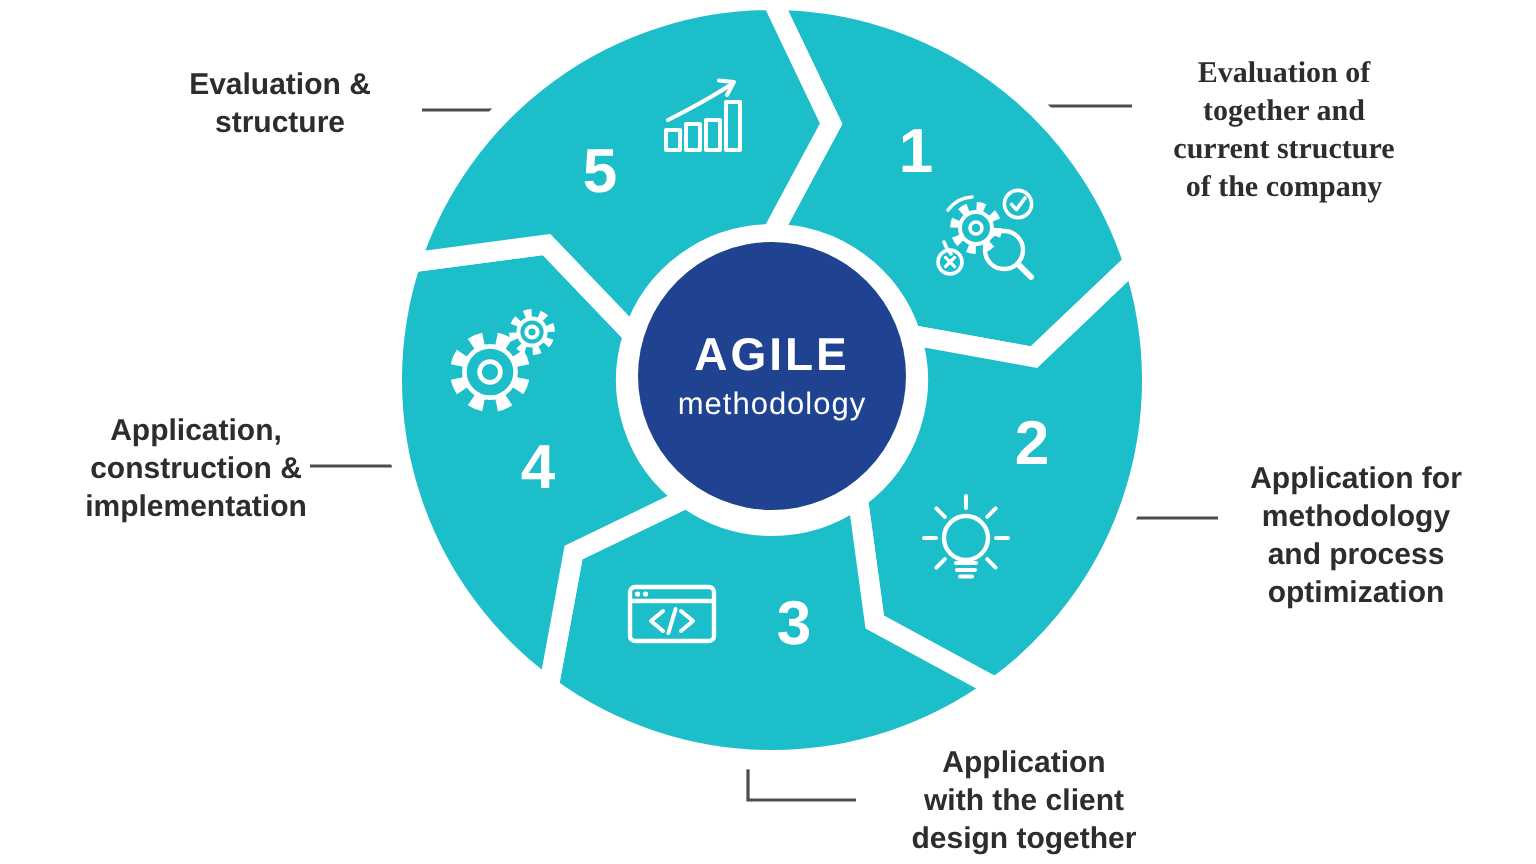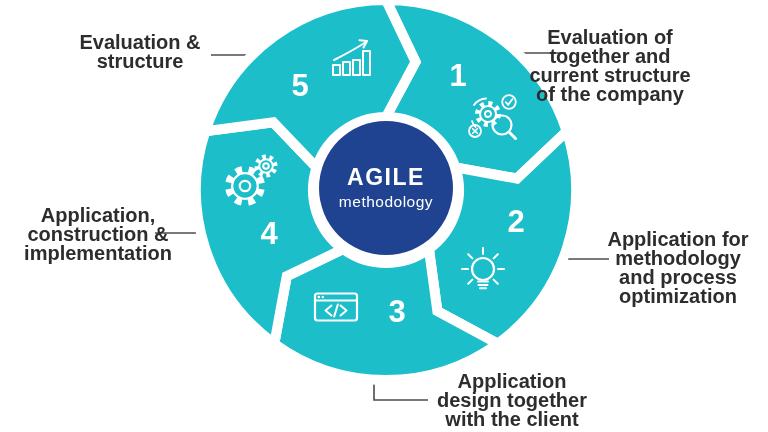--- a/index.html
+++ b/index.html
@@ -3,25 +3,25 @@
 <meta charset="utf-8">
 <style>
   html,body{margin:0;padding:0;background:#ffffff;}
   .stage{
     position:relative;width:768px;height:432px;background:#ffffff;overflow:hidden;
     font-family:"Liberation Sans",sans-serif;
   }
   .stage svg{position:absolute;left:0;top:0;}
   .label{
     position:absolute;text-align:center;color:#2d2d2d;
-    font-weight:700;font-size:20px;line-height:19px;
+    font-weight:700;font-size:15px;line-height:19px;
     font-family:"Liberation Sans",sans-serif;
   }
   .label span{display:block;}
-  #label1{left:525px;top:28px;width:170px;}
+  #label1{left:557px;top:28px;width:170px;font-family:Liberation Serif, serif;}
   #label2{left:603px;top:230px;width:150px;}
   #label3{left:432px;top:372px;width:160px;}
   #label4{left:18px;top:206px;width:160px;}
   #label5{left:60px;top:33px;width:160px;}
   .num{
     font-family:"Liberation Sans",sans-serif;font-weight:700;font-size:31px;fill:#ffffff;
   }
   .ctitle{font-family:"Liberation Sans",sans-serif;font-weight:700;font-size:23px;fill:#ffffff;letter-spacing:1.5px;}
   .csub{font-family:"Liberation Sans",sans-serif;font-size:15.5px;fill:#ffffff;letter-spacing:.5px;}
   .icon{stroke:#ffffff;fill:none;stroke-width:2.2;stroke-linecap:round;stroke-linejoin:round;}
@@ -121,22 +121,22 @@
 
   <div id="label2" class="label">
     <span>Application for</span>
     <span>methodology</span>
     <span>and process</span>
     <span>optimization</span>
   </div>
 
   <div id="label3" class="label">
     <span>Application</span>
+    <span>with the client</span>
     <span>design together</span>
-    <span>with the client</span>
   </div>
 
   <div id="label4" class="label">
     <span>Application,</span>
     <span>construction &amp;</span>
     <span>implementation</span>
   </div>
 
   <div id="label5" class="label">
     <span>Evaluation &amp;</span>

